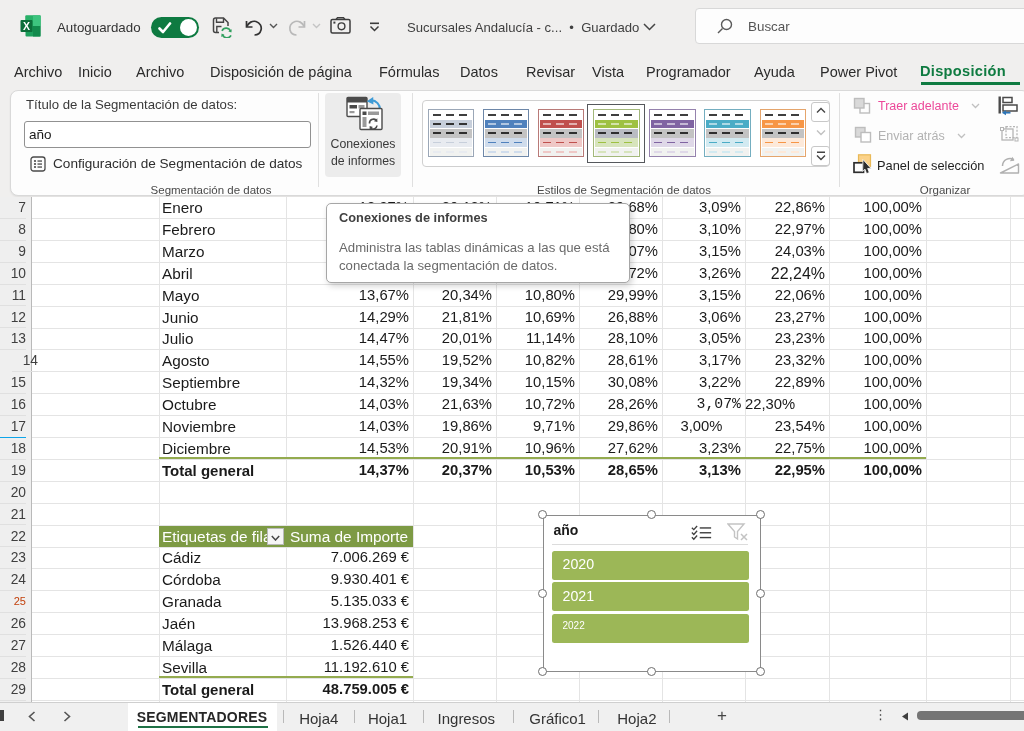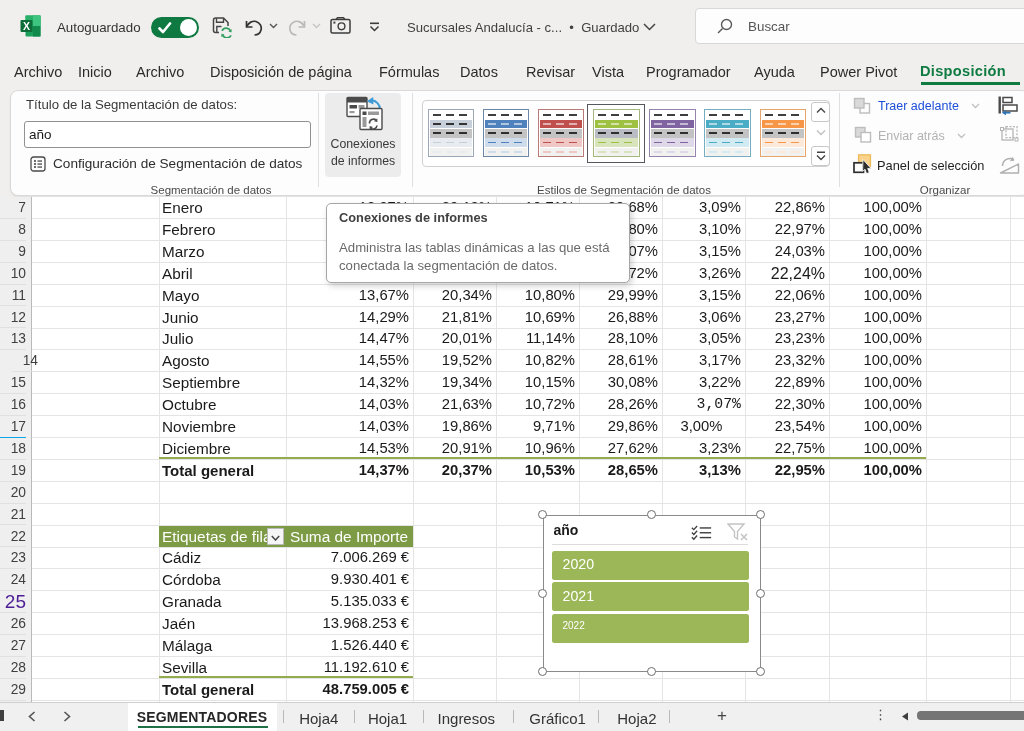--- a/index.html
+++ b/index.html
@@ -251,21 +251,21 @@
 <svg class="abs" style="left:815.5px;top:150.5px;" width="10" height="11" viewBox="0 0 10 11">
     <rect x="1" y="0.5" width="8" height="1.5" fill="#444"></rect>
     <path d="M1 4.5 L5 8.5 L9 4.5" stroke="#444" stroke-width="1.4" fill="none"></path>
   </svg>
 <div class="abs" style="left:624px;top:183.5px;transform:translateX(-50%);font-size:11.5px;color:#4a4a4a;">Estilos de Segmentación de datos</div>
 <div class="abs" style="left:839px;top:93px;width:1px;height:94px;background:#e0e0e0;"></div>
 <svg class="abs" style="left:853px;top:97px;" width="18" height="17" viewBox="0 0 18 17">
 <rect x="7" y="6.5" width="9.5" height="9.5" stroke="#bdbdbd" stroke-width="1.4" fill="none"></rect>
 <rect x="1.5" y="1.5" width="9.5" height="9.5" fill="#d9d9d9" stroke="#bdbdbd" stroke-width="1.4"></rect>
 </svg>
-<div class="abs" style="left:878px;top:99px;font-size:12.5px;color:#1d4ed8;">Traer adelante</div>
+<div class="abs" style="left:878px;top:99px;font-size:12.5px;color:#ec4899;">Traer adelante</div>
 <svg class="abs" style="left:971px;top:103px;" width="9" height="6" viewBox="0 0 9 6">
     <path d="M1 1 L4.5 4.5 L8 1" stroke="#c0c0c0" stroke-width="1.3" fill="none"></path>
   </svg>
 <svg class="abs" style="left:854px;top:126px;" width="18" height="17" viewBox="0 0 18 17">
 <rect x="1.5" y="1.5" width="9.5" height="9.5" fill="#d9d9d9" stroke="#bdbdbd" stroke-width="1.4"></rect>
 <rect x="7" y="6.5" width="9.5" height="9.5" fill="#fff" stroke="#bdbdbd" stroke-width="1.4"></rect>
 </svg>
 <div class="abs" style="left:878px;top:128.5px;font-size:12.5px;color:#b2b2b2;">Enviar atrás</div>
 <svg class="abs" style="left:957px;top:132.5px;" width="9" height="6" viewBox="0 0 9 6">
     <path d="M1 1 L4.5 4.5 L8 1" stroke="#c0c0c0" stroke-width="1.3" fill="none"></path>
@@ -341,21 +341,21 @@
 <div class="abs" style="left:0;top:175.2px;width:26px;height:21.9px;line-height:21.9px;text-align:right;font-size:13.8px;color:#3f3f3f;border-bottom:1px solid #e0e0e0;box-sizing:border-box;">15</div>
 <div class="abs" style="left:0;top:197.1px;width:26px;height:21.9px;line-height:21.9px;text-align:right;font-size:13.8px;color:#3f3f3f;border-bottom:1px solid #e0e0e0;box-sizing:border-box;">16</div>
 <div class="abs" style="left:0;top:219.0px;width:26px;height:21.9px;line-height:21.9px;text-align:right;font-size:13.8px;color:#3f3f3f;border-bottom:1px solid #0ea5e9;box-sizing:border-box;">17</div>
 <div class="abs" style="left:0;top:240.89999999999998px;width:26px;height:21.9px;line-height:21.9px;text-align:right;font-size:13.8px;color:#3f3f3f;border-bottom:1px solid #e0e0e0;box-sizing:border-box;">18</div>
 <div class="abs" style="left:0;top:262.79999999999995px;width:26px;height:21.9px;line-height:21.9px;text-align:right;font-size:13.8px;color:#3f3f3f;border-bottom:1px solid #e0e0e0;box-sizing:border-box;">19</div>
 <div class="abs" style="left:0;top:284.7px;width:26px;height:21.9px;line-height:21.9px;text-align:right;font-size:13.8px;color:#3f3f3f;border-bottom:1px solid #e0e0e0;box-sizing:border-box;">20</div>
 <div class="abs" style="left:0;top:306.59999999999997px;width:26px;height:21.9px;line-height:21.9px;text-align:right;font-size:13.8px;color:#3f3f3f;border-bottom:1px solid #e0e0e0;box-sizing:border-box;">21</div>
 <div class="abs" style="left:0;top:328.5px;width:26px;height:21.9px;line-height:21.9px;text-align:right;font-size:13.8px;color:#3f3f3f;border-bottom:1px solid #e0e0e0;box-sizing:border-box;">22</div>
 <div class="abs" style="left:0;top:350.4px;width:26px;height:21.9px;line-height:21.9px;text-align:right;font-size:13.8px;color:#3f3f3f;border-bottom:1px solid #e0e0e0;box-sizing:border-box;">23</div>
 <div class="abs" style="left:0;top:372.29999999999995px;width:26px;height:21.9px;line-height:21.9px;text-align:right;font-size:13.8px;color:#3f3f3f;border-bottom:1px solid #e0e0e0;box-sizing:border-box;">24</div>
-<div class="abs" style="left:0;top:394.2px;width:26px;height:21.9px;line-height:21.9px;text-align:right;font-size:19px;color:#4c1d95;border-bottom:1px solid #e0e0e0;box-sizing:border-box;">25</div>
+<div class="abs" style="left:0;top:394.2px;width:26px;height:21.9px;line-height:21.9px;text-align:right;font-size:11px;color:#c2410c;border-bottom:1px solid #e0e0e0;box-sizing:border-box;">25</div>
 <div class="abs" style="left:0;top:416.09999999999997px;width:26px;height:21.9px;line-height:21.9px;text-align:right;font-size:13.8px;color:#3f3f3f;border-bottom:1px solid #e0e0e0;box-sizing:border-box;">26</div>
 <div class="abs" style="left:0;top:438.0px;width:26px;height:21.9px;line-height:21.9px;text-align:right;font-size:13.8px;color:#3f3f3f;border-bottom:1px solid #e0e0e0;box-sizing:border-box;">27</div>
 <div class="abs" style="left:0;top:459.9px;width:26px;height:21.9px;line-height:21.9px;text-align:right;font-size:13.8px;color:#3f3f3f;border-bottom:1px solid #e0e0e0;box-sizing:border-box;">28</div>
 <div class="abs" style="left:0;top:481.79999999999995px;width:26px;height:21.9px;line-height:21.9px;text-align:right;font-size:13.8px;color:#3f3f3f;border-bottom:1px solid #e0e0e0;box-sizing:border-box;">29</div>
 <div class="abs" style="left:0;top:503.7px;width:26px;height:21.9px;line-height:21.9px;text-align:right;font-size:13.8px;color:#3f3f3f;border-bottom:1px solid #e0e0e0;box-sizing:border-box;">30</div>
 </div>
 <div class="abs" style="left:159px;top:0.0px;width:123px;height:21.9px;line-height:21.9px;font-size:15.3px;color:#1a1a1a;padding-left:3px;white-space:nowrap;">Enero</div>
 <div class="abs" style="left:286px;top:0.0px;width:123px;height:21.9px;line-height:21.9px;font-size:14.8px;color:#1a1a1a;text-align:right;padding-right:4px;white-space:nowrap;">13,97%</div>
 <div class="abs" style="left:413px;top:0.0px;width:79px;height:21.9px;line-height:21.9px;font-size:14.8px;color:#1a1a1a;text-align:right;padding-right:4px;white-space:nowrap;">20,18%</div>
 <div class="abs" style="left:496px;top:0.0px;width:79px;height:21.9px;line-height:21.9px;font-size:14.8px;color:#1a1a1a;text-align:right;padding-right:4px;white-space:nowrap;">10,71%</div>
@@ -426,21 +426,21 @@
 <div class="abs" style="left:579px;top:175.2px;width:79px;height:21.9px;line-height:21.9px;font-size:14.8px;color:#1a1a1a;text-align:right;padding-right:4px;white-space:nowrap;">30,08%</div>
 <div class="abs" style="left:662px;top:175.2px;width:79px;height:21.9px;line-height:21.9px;font-size:14.8px;color:#1a1a1a;text-align:right;padding-right:4px;white-space:nowrap;">3,22%</div>
 <div class="abs" style="left:745px;top:175.2px;width:80px;height:21.9px;line-height:21.9px;font-size:14.8px;color:#1a1a1a;text-align:right;padding-right:4px;white-space:nowrap;">22,89%</div>
 <div class="abs" style="left:829px;top:175.2px;width:93px;height:21.9px;line-height:21.9px;font-size:14.8px;color:#1a1a1a;text-align:right;padding-right:4px;white-space:nowrap;">100,00%</div>
 <div class="abs" style="left:159px;top:197.10000000000002px;width:123px;height:21.9px;line-height:21.9px;font-size:15.3px;color:#1a1a1a;padding-left:3px;white-space:nowrap;">Octubre</div>
 <div class="abs" style="left:286px;top:197.10000000000002px;width:123px;height:21.9px;line-height:21.9px;font-size:14.8px;color:#1a1a1a;text-align:right;padding-right:4px;white-space:nowrap;">14,03%</div>
 <div class="abs" style="left:413px;top:197.10000000000002px;width:79px;height:21.9px;line-height:21.9px;font-size:14.8px;color:#1a1a1a;text-align:right;padding-right:4px;white-space:nowrap;">21,63%</div>
 <div class="abs" style="left:496px;top:197.10000000000002px;width:79px;height:21.9px;line-height:21.9px;font-size:14.8px;color:#1a1a1a;text-align:right;padding-right:4px;white-space:nowrap;">10,72%</div>
 <div class="abs" style="left:579px;top:197.10000000000002px;width:79px;height:21.9px;line-height:21.9px;font-size:14.8px;color:#1a1a1a;text-align:right;padding-right:4px;white-space:nowrap;">28,26%</div>
 <div class="abs" style="left:662px;top:197.10000000000002px;width:79px;height:21.9px;line-height:21.9px;font-size:14.8px;color:#1a1a1a;text-align:right;padding-right:4px;white-space:nowrap;font-family:Liberation Mono, monospace;">3,07%</div>
-<div class="abs" style="left:745px;top:197.10000000000002px;width:80px;height:21.9px;line-height:21.9px;font-size:14.8px;color:#1a1a1a;text-align:right;padding-right:4px;white-space:nowrap;">22,30%</div>
+<div class="abs" style="left:745px;top:197.10000000000002px;width:80px;height:21.9px;line-height:21.9px;font-size:14.8px;color:#1a1a1a;padding-right:4px;white-space:nowrap;">22,30%</div>
 <div class="abs" style="left:829px;top:197.10000000000002px;width:93px;height:21.9px;line-height:21.9px;font-size:14.8px;color:#1a1a1a;text-align:right;padding-right:4px;white-space:nowrap;">100,00%</div>
 <div class="abs" style="left:159px;top:219.0px;width:123px;height:21.9px;line-height:21.9px;font-size:15.3px;color:#1a1a1a;padding-left:3px;white-space:nowrap;">Noviembre</div>
 <div class="abs" style="left:286px;top:219.0px;width:123px;height:21.9px;line-height:21.9px;font-size:14.8px;color:#1a1a1a;text-align:right;padding-right:4px;white-space:nowrap;">14,03%</div>
 <div class="abs" style="left:413px;top:219.0px;width:79px;height:21.9px;line-height:21.9px;font-size:14.8px;color:#1a1a1a;text-align:right;padding-right:4px;white-space:nowrap;">19,86%</div>
 <div class="abs" style="left:496px;top:219.0px;width:79px;height:21.9px;line-height:21.9px;font-size:14.8px;color:#1a1a1a;text-align:right;padding-right:4px;white-space:nowrap;">9,71%</div>
 <div class="abs" style="left:579px;top:219.0px;width:79px;height:21.9px;line-height:21.9px;font-size:14.8px;color:#1a1a1a;text-align:right;padding-right:4px;white-space:nowrap;">29,86%</div>
 <div class="abs" style="left:662px;top:219.0px;width:79px;height:21.9px;line-height:21.9px;font-size:14.8px;color:#1a1a1a;text-align:center;padding-right:4px;white-space:nowrap;">3,00%</div>
 <div class="abs" style="left:745px;top:219.0px;width:80px;height:21.9px;line-height:21.9px;font-size:14.8px;color:#1a1a1a;text-align:right;padding-right:4px;white-space:nowrap;">23,54%</div>
 <div class="abs" style="left:829px;top:219.0px;width:93px;height:21.9px;line-height:21.9px;font-size:14.8px;color:#1a1a1a;text-align:right;padding-right:4px;white-space:nowrap;">100,00%</div>
 <div class="abs" style="left:159px;top:240.89999999999998px;width:123px;height:21.9px;line-height:21.9px;font-size:15.3px;color:#1a1a1a;padding-left:3px;white-space:nowrap;">Diciembre</div>

